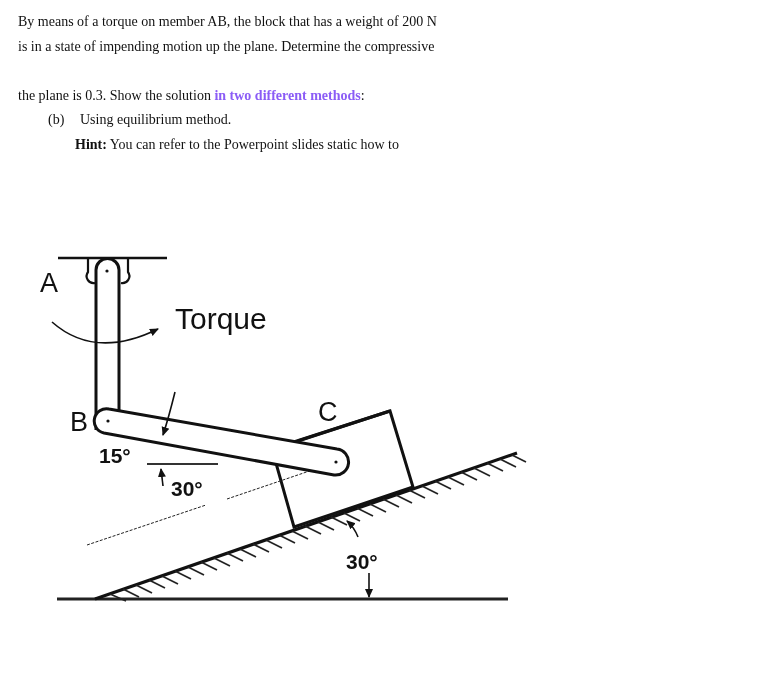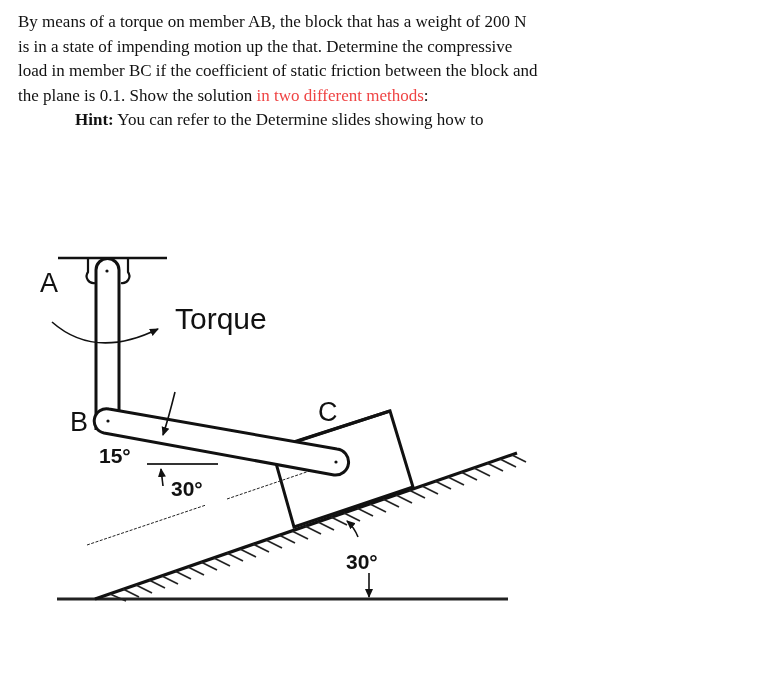--- a/index.html
+++ b/index.html
@@ -1,43 +1,46 @@
 <!DOCTYPE html>
 <html><head>
 <meta charset="utf-8">
 <style>
   html, body { margin: 0; padding: 0; background: #ffffff; }
   body { width: 762px; height: 680px; position: relative; overflow: hidden; }
   .problem {
     position: absolute; left: 18px; top: 10px; width: 740px;
     font-family: "Liberation Serif", "DejaVu Serif", serif;
-    font-size: 17px; line-height: 24.5px; color: #111111;
+    font-size: 14px; line-height: 24.5px; color: #111111;
   }
   .problem p { margin: 0; }
-  .red { color: #ef4444; font-weight: normal; }
+  .red { color: #8b5cf6; font-weight: bold; }
   .item { position: relative; padding-left: 30px; white-space: nowrap; }
   .item .lbl { display: inline-block; width: 32px; }
   .underline { text-decoration: underline; }
   .hint { padding-left: 57px; }
   .hint b { }
   svg.diagram { position: absolute; left: 0; top: 0; }
   .dlabel { font-family: "Liberation Sans", "DejaVu Sans", sans-serif; fill: #111111; }
 </style>
 </head>
 <body>
 
 <div class="problem">
   <p>
     <span>By means of a torque on member AB, the block that has a weight of 200 N</span><br>
-    <span>is in a state of impending motion up the that. Determine the compressive</span><br>
-    <span>load in member BC if the coefficient of static friction between the block and</span><br>
-    <span>the plane is 0.1. Show the solution </span><span class="red">in two different  methods</span><span>:</span>
+    <span>is in a state of impending motion up the plane. Determine the compressive</span><br>
+    <br>
+    <span>the plane is 0.3. Show the solution </span><span class="red">in two different  methods</span><span>:</span>
+  </p>
+  <p class="item">
+    <span class="lbl">(b)</span><span>Using equilibrium method.</span>
   </p>
   <p class="hint">
-    <b>Hint:</b><span> You can refer to the Determine slides showing how to</span><br>
+    <b>Hint:</b><span> You can refer to the Powerpoint slides static how to</span><br>
   </p>
 </div>
 
 <svg class="diagram" width="762" height="680" viewBox="0 0 762 680">
   <defs>
     <marker id="arrowhead" markerWidth="10" markerHeight="10" refX="8" refY="5" orient="auto" markerUnits="userSpaceOnUse">
       <path d="M0,1 L9,5 L0,9 Z" fill="#111"></path>
     </marker>
   </defs>
 

